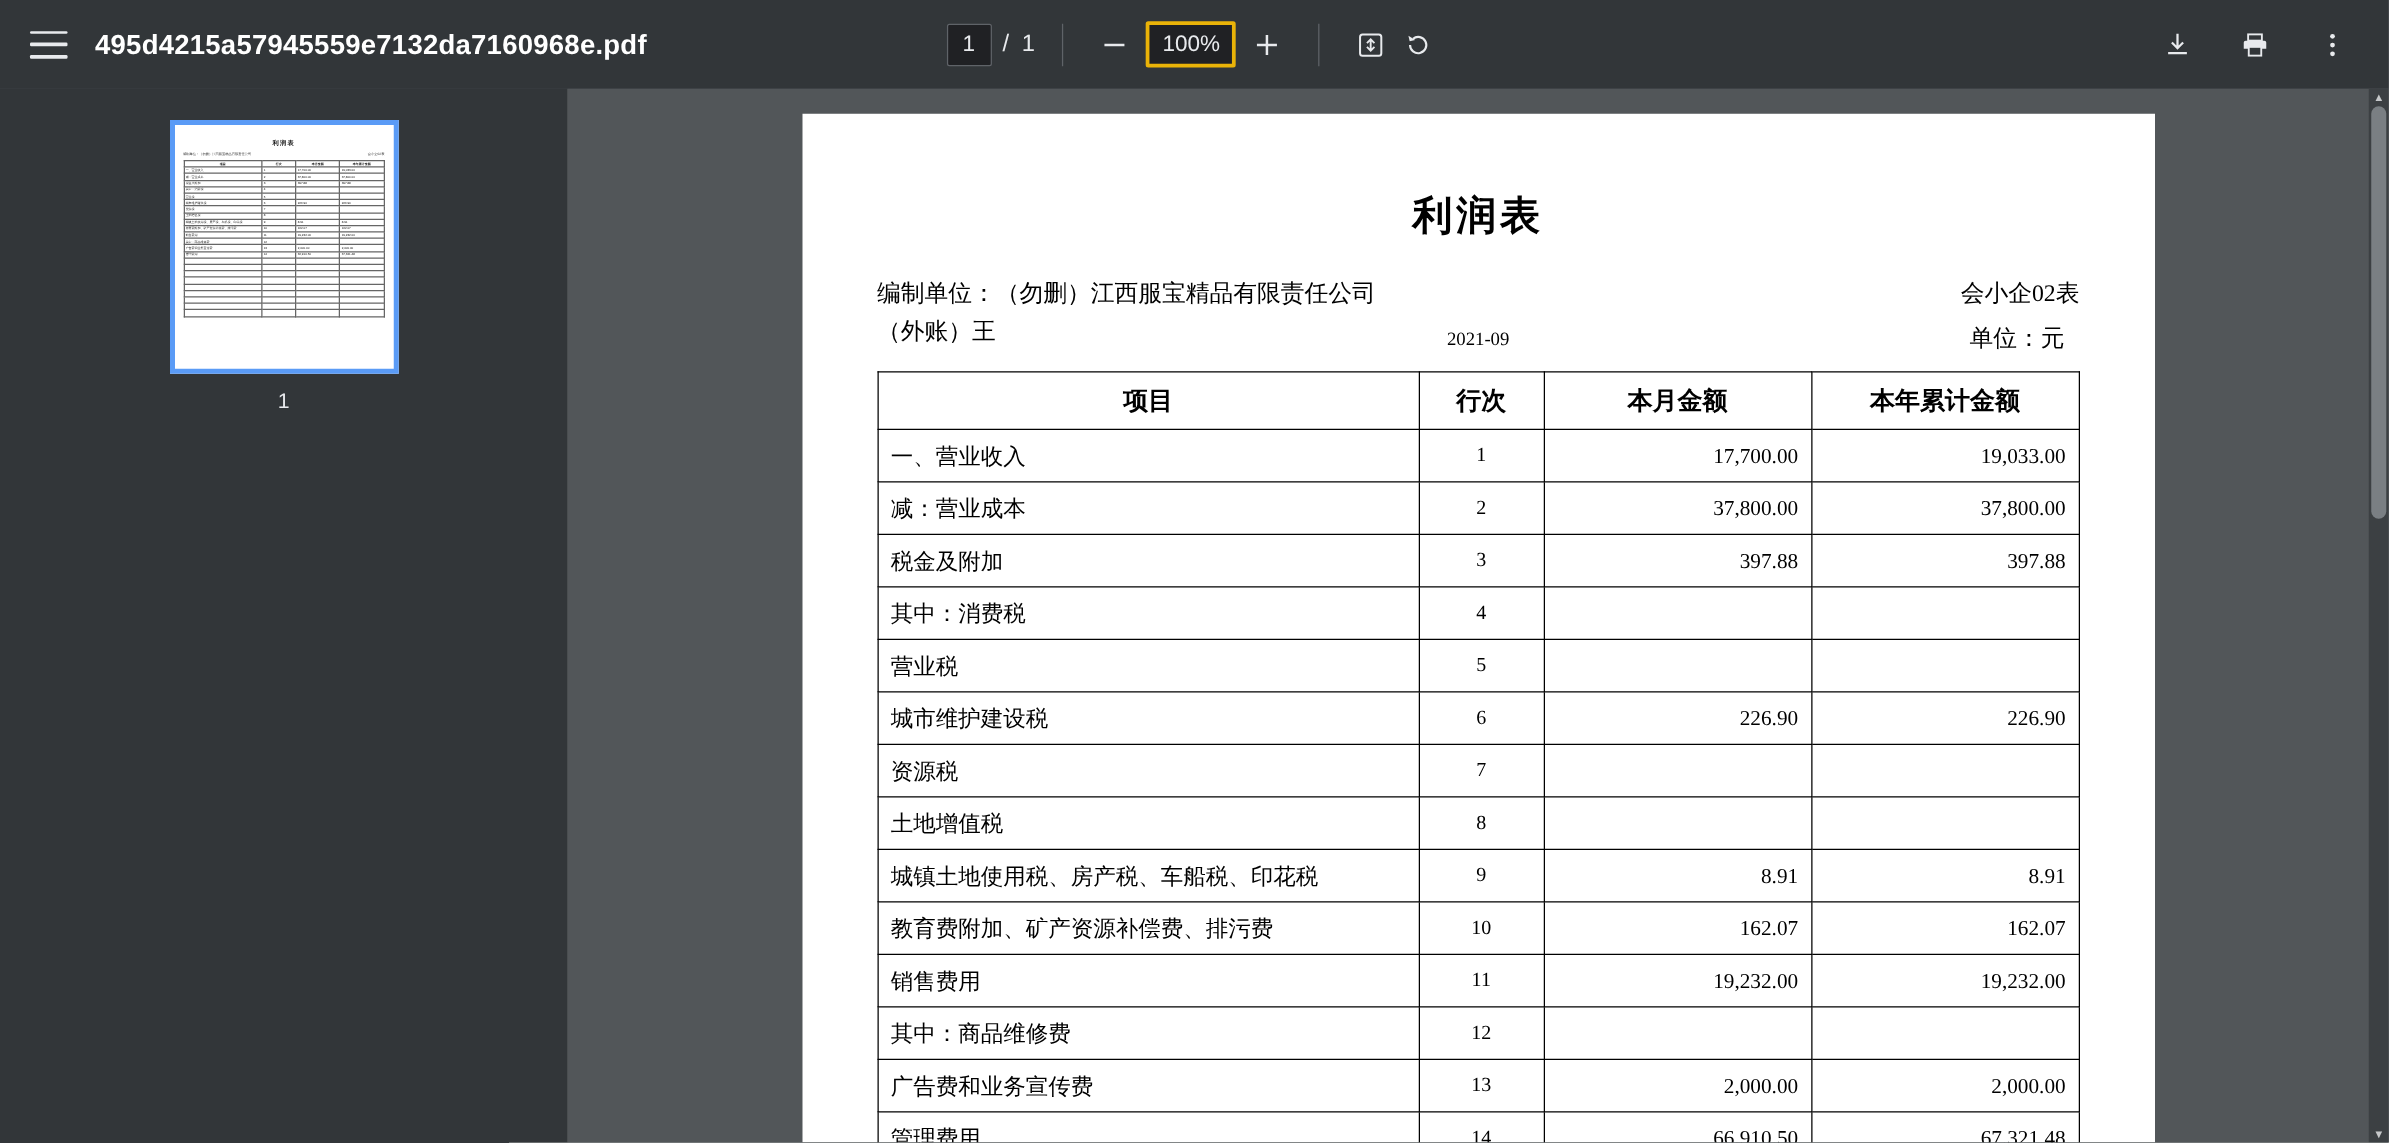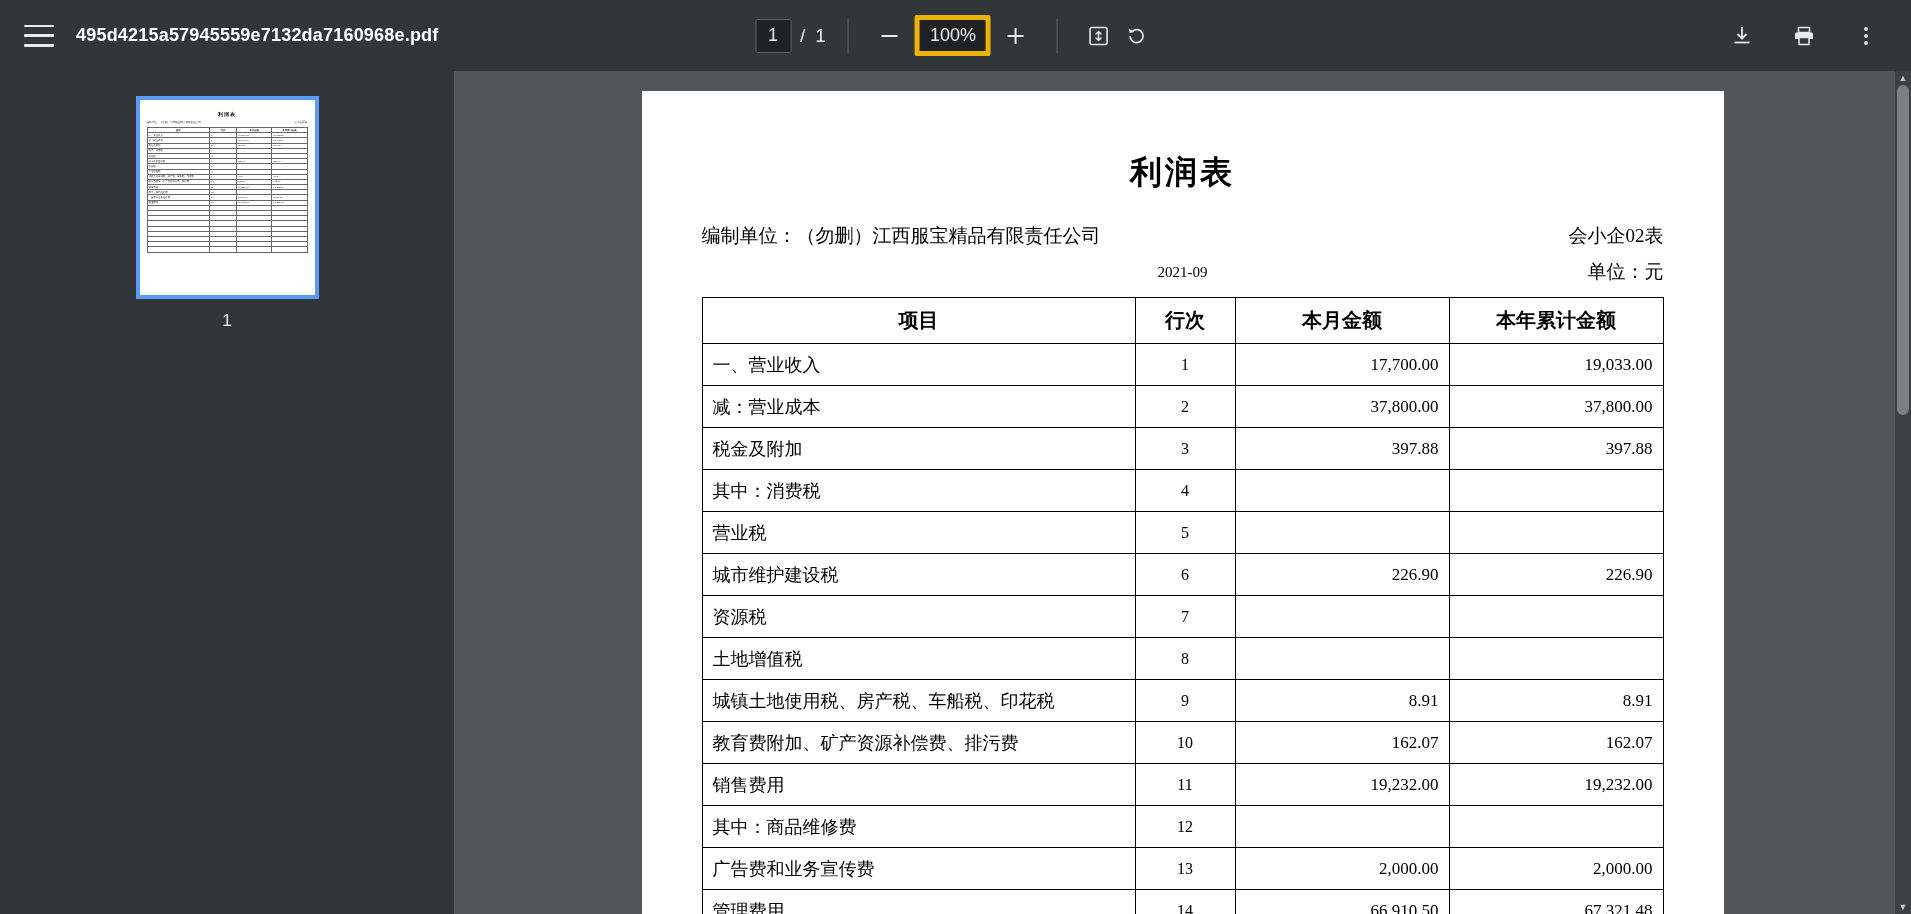--- a/index.html
+++ b/index.html
@@ -39,21 +39,21 @@
     cursor: pointer;
     flex: none;
   }
   .hamburger span {
     display: block;
     height: 2.6px;
     background: #e8eaed;
     border-radius: 1px;
   }
   .doc-title {
-    font-size: 18px;
+    font-size: 22px;
     font-weight: bold;
     color: #ffffff;
     white-space: nowrap;
     letter-spacing: .2px;
   }
 
   .tb-center {
     position: absolute;
     left: 50%;
     transform: translateX(-50%);
@@ -90,21 +90,21 @@
     height: 38px;
     display: flex;
     align-items: center;
     justify-content: center;
     border-radius: 50%;
     cursor: pointer;
     color: #e8eaed;
   }
   .zoomval {
     background: #202124;
-    border: 5px solid #eab308;
+    border: 3px solid #eab308;
     border-radius: 2px;
     color: #e8eaed;
     font-size: 18px;
     padding: 5px 10px;
     min-width: 64px;
     text-align: center;
     margin: 0 6px;
   }
   .tb-right {
     margin-left: auto;
@@ -213,21 +213,21 @@
   }
   .meta .unit-line { white-space: nowrap; }
   .meta .right-top {
     position: absolute;
     right: 0;
     top: 0;
     font-size: 19px;
   }
   .meta .right-bot {
     position: absolute;
-    right: 0;
+    right: 12px;
     top: 36px;
     font-size: 19px;
   }
   .meta .period {
     position: absolute;
     left: 50%;
     transform: translateX(-50%);
     top: 36px;
     font-size: 15px;
   }
@@ -515,20 +515,21 @@
       <div class="thumb-label">1</div>
     </div>
   </div>
 
   <div class="viewer">
     <div class="page">
       <h1>利润表</h1>
 
       <div class="meta">
         <div class="unit-line">编制单位：（勿删）江西服宝精品有限责任公司</div>
+        <div class="unit-line">（外账）王</div>
         <div class="right-top">会小企02表</div>
         <div class="right-bot">单位：元</div>
         <div class="period">2021-09</div>
       </div>
 
       <table class="sheet">
         <tbody>
             <tr>
           <th>项目</th>
           <th style="width:100px">行次</th>

